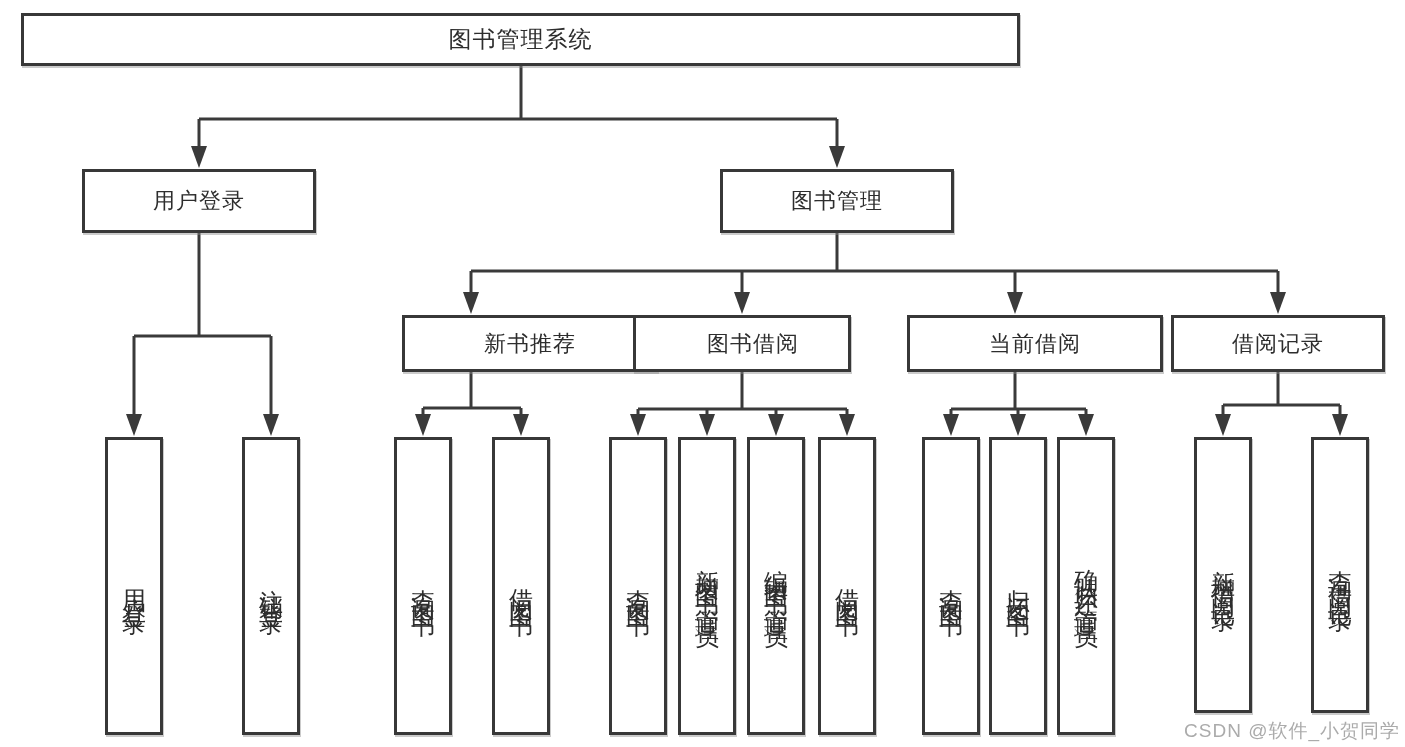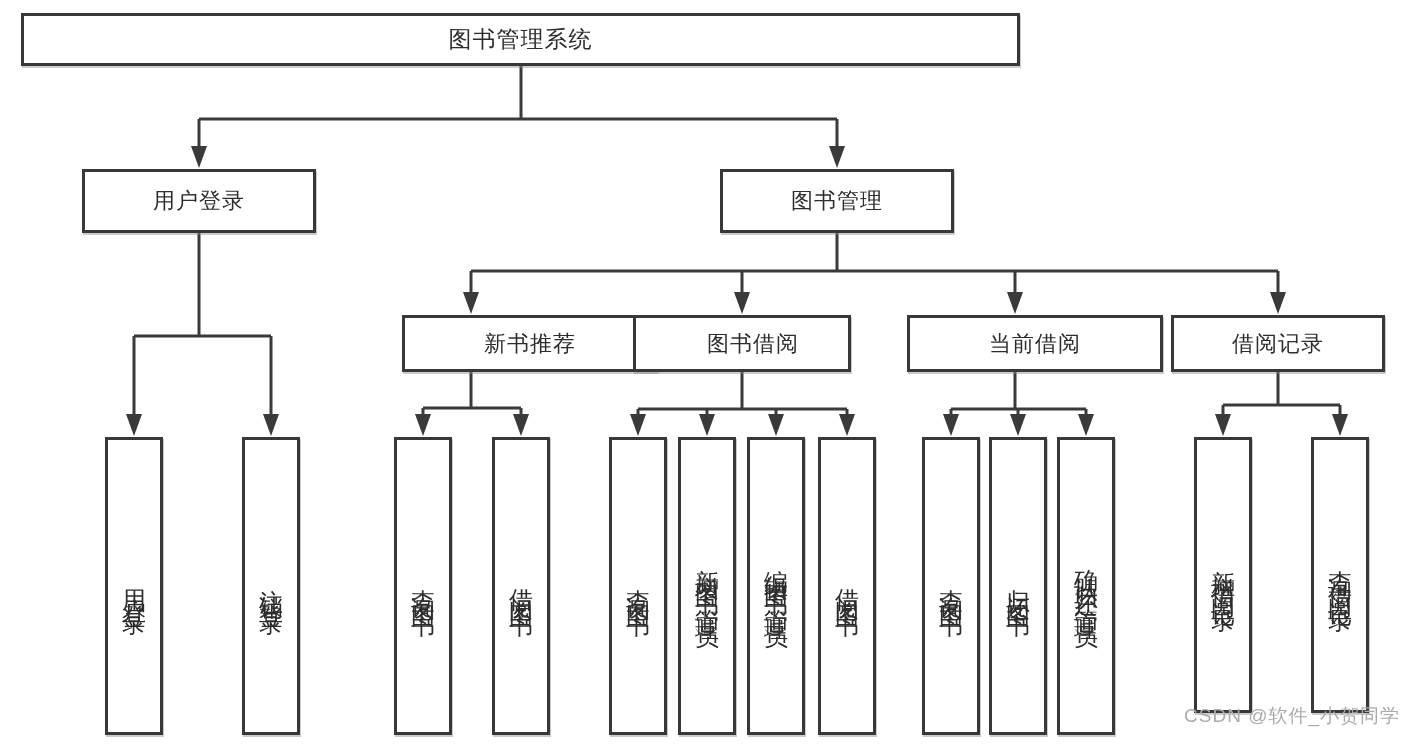--- a/index.html
+++ b/index.html
@@ -42,21 +42,21 @@
   .vbox span{
     writing-mode:vertical-rl;
     text-orientation:mixed;
     font-size:24px;
     letter-spacing:8px;
     white-space:nowrap;
     color:var(--text);
   }
   .watermark{
     position:absolute;
-    right:5px;bottom:18px;
+    right:5px;bottom:3px;
     font-size:19px;
     color:var(--watermark);
     letter-spacing:1px;
     z-index:5;
     white-space:nowrap;
   }
 </style>
 </head>
 <body>
 

